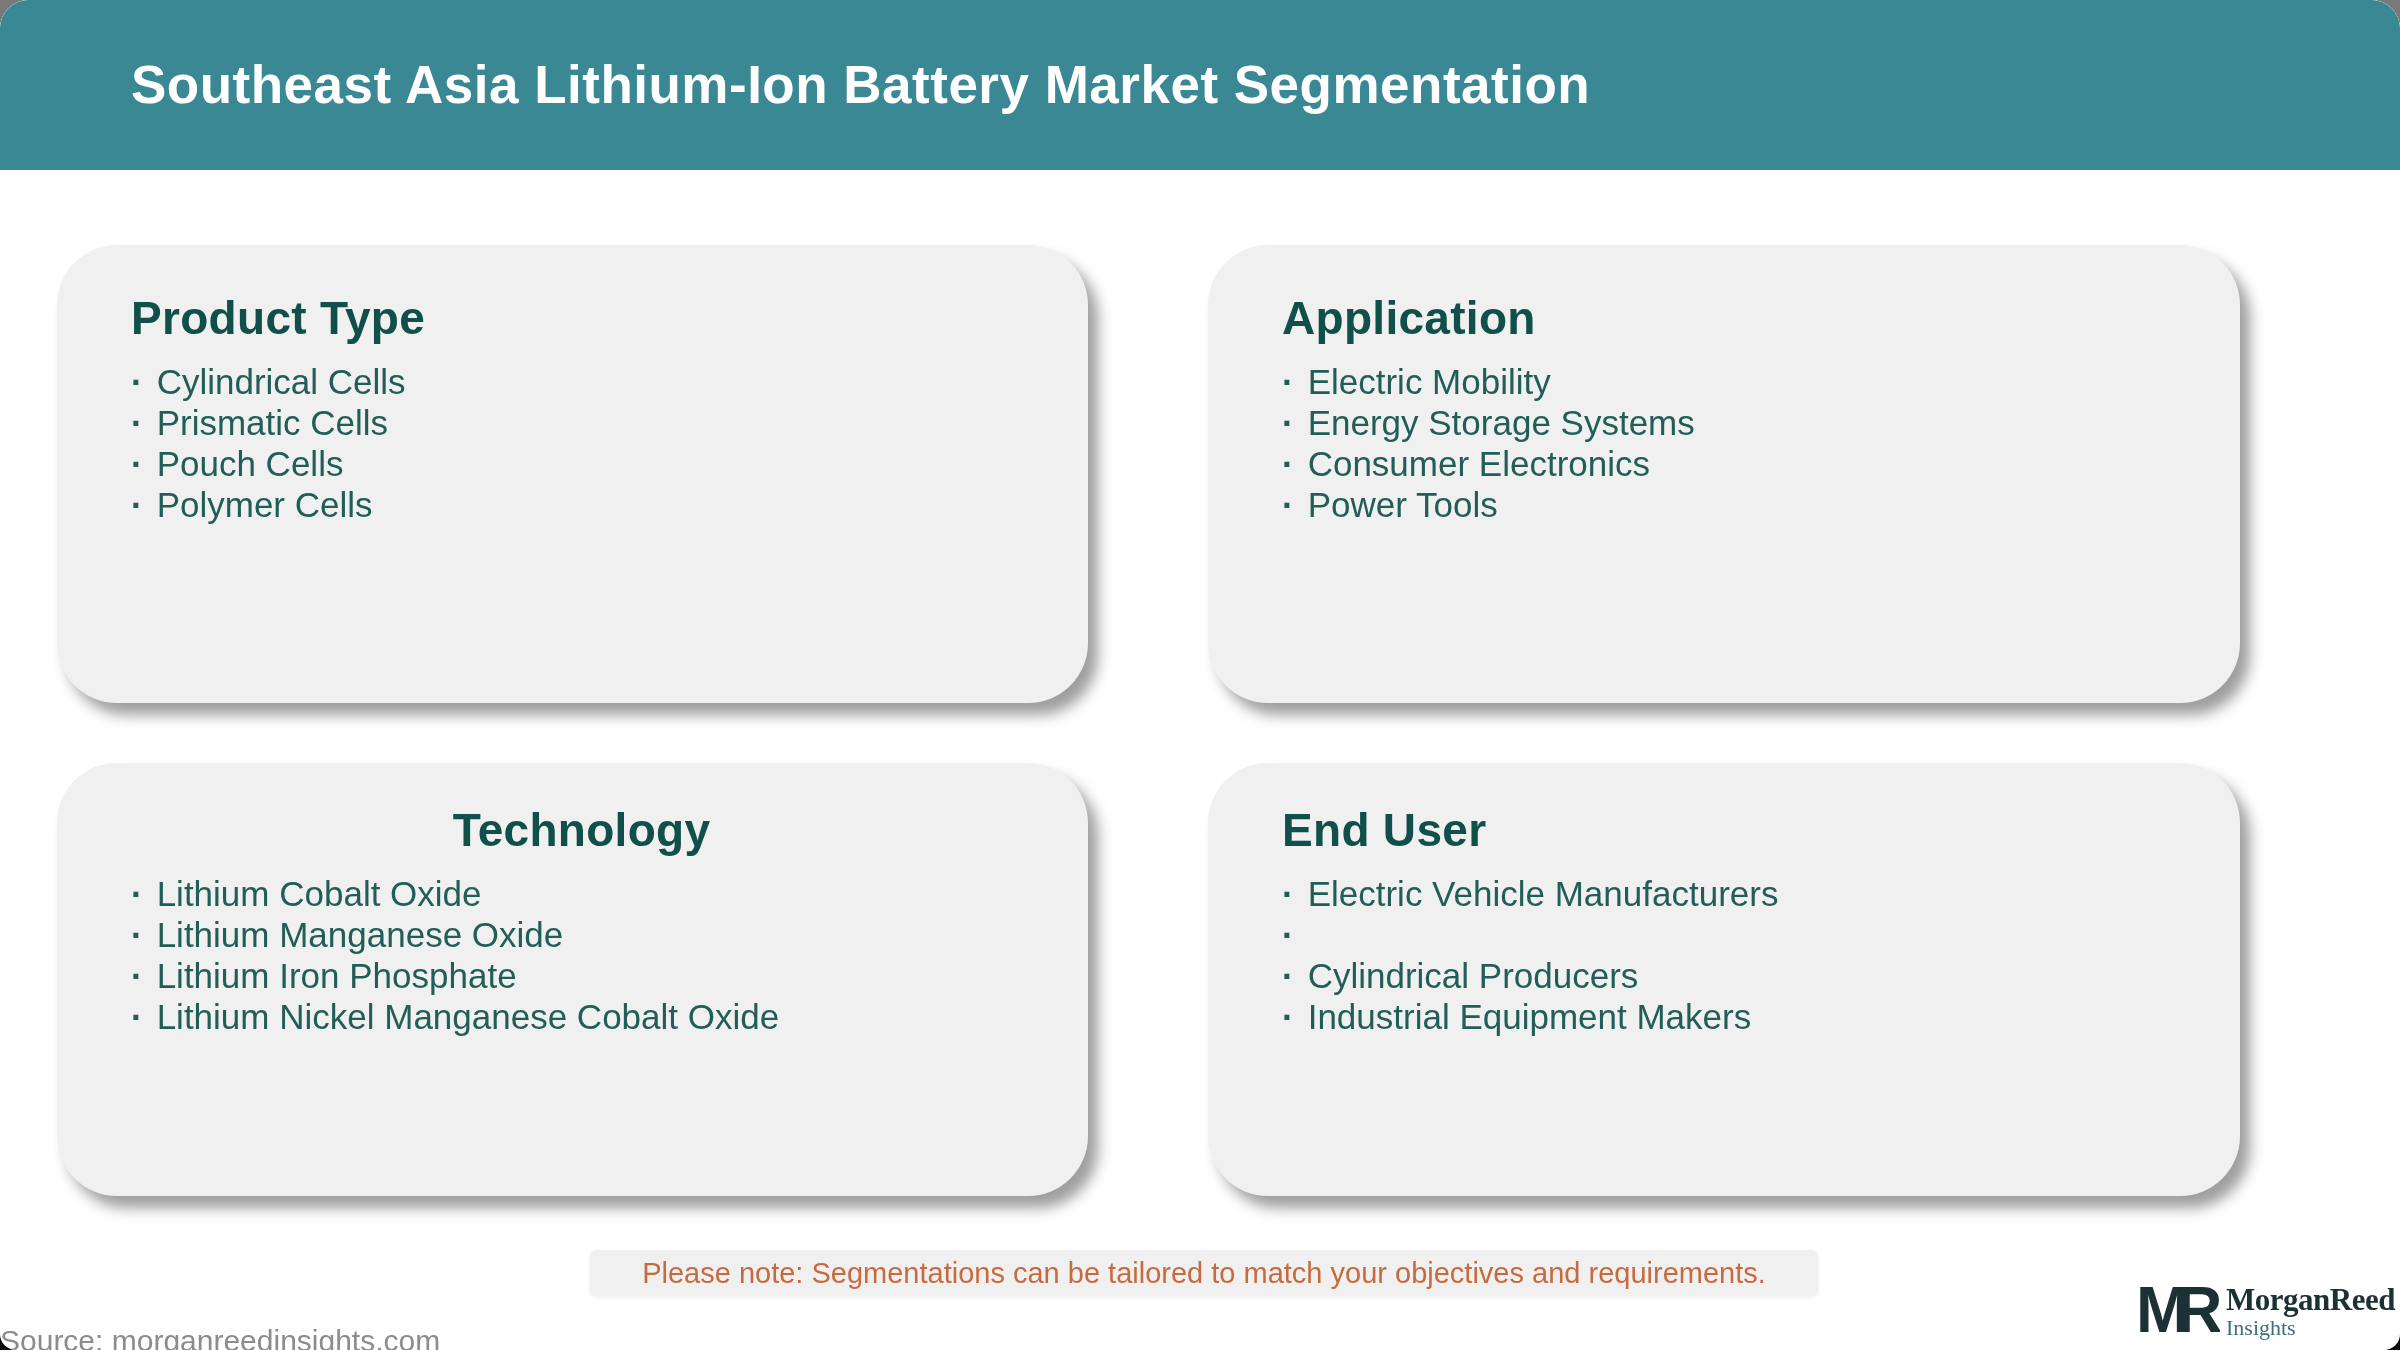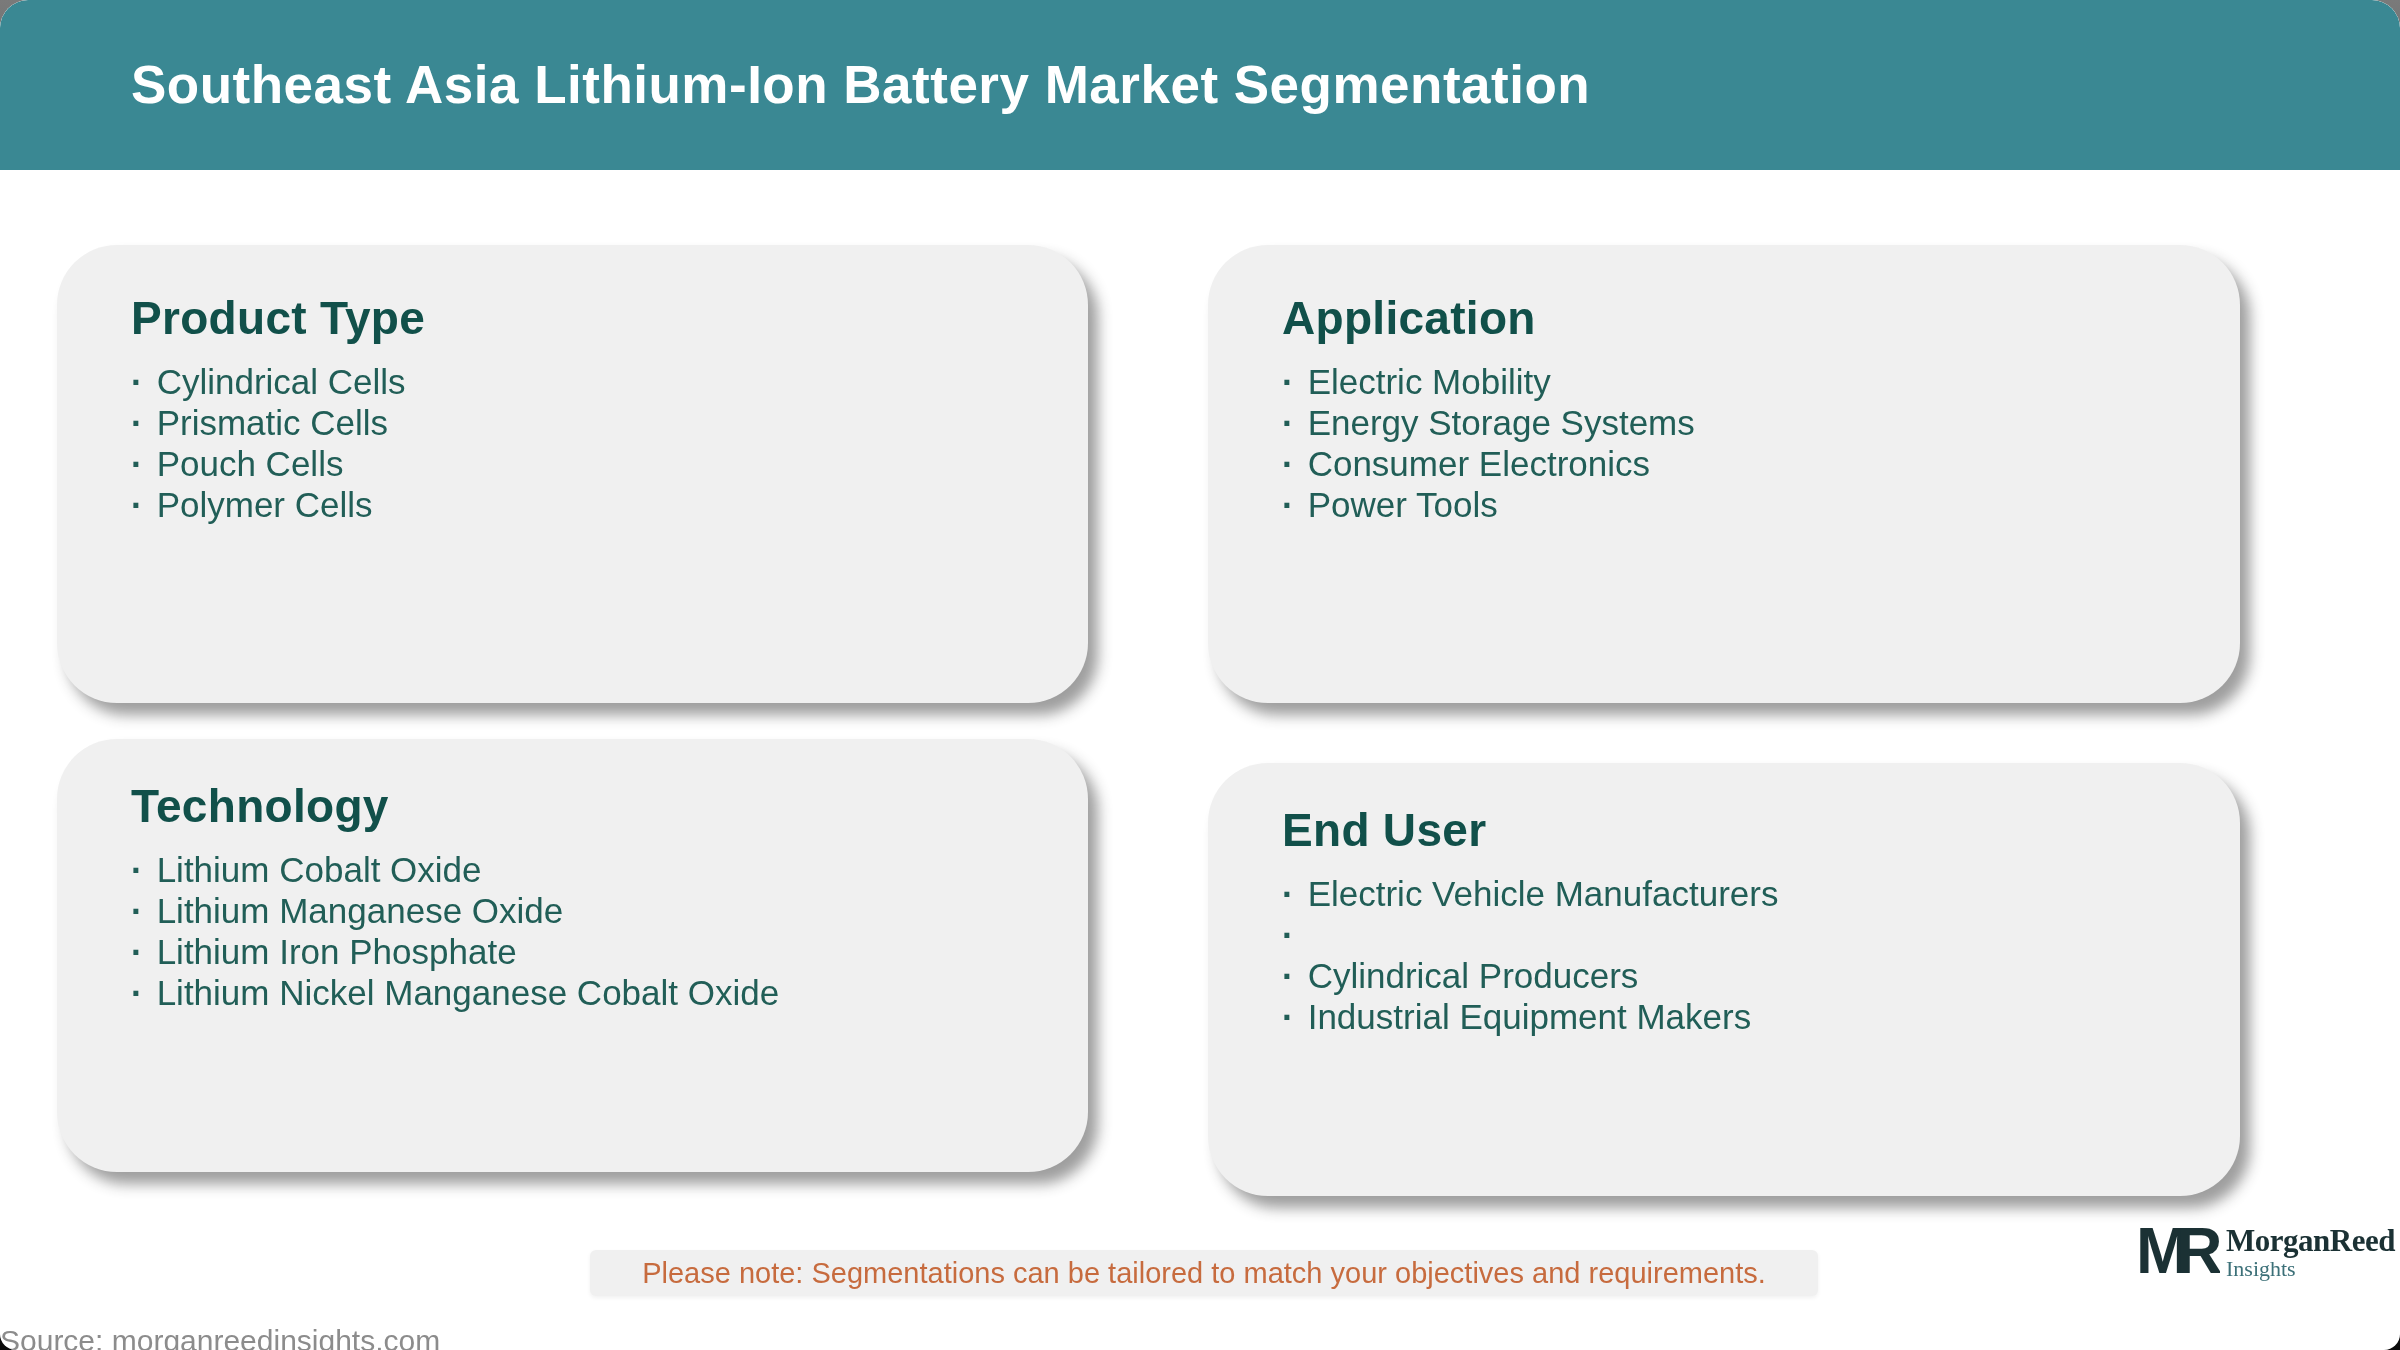--- a/index.html
+++ b/index.html
@@ -38,21 +38,21 @@
   }
   .card{
     position:absolute;
     background:var(--card-bg);
     border-radius:60px;
     box-shadow:10px 12px 14px rgba(40,40,40,.45);
     padding:46px 56px 0 74px;
   }
   .card-product   {left:57px;   top:245px; width:1031px; height:458px;}
   .card-application{left:1208px; top:245px; width:1032px; height:458px;}
-  .card-technology{left:57px;   top:739px; width:1031px; height:433px; padding-top:40px;}
+  .card-technology{left:57px;   top:763px; width:1031px; height:433px; padding-top:40px;text-align:center;}
   .card-enduser   {left:1208px; top:763px; width:1032px; height:433px; padding-top:40px;}
   .card h2{
     color:var(--heading); font-size:46px; font-weight:bold;
     margin-bottom:16px; letter-spacing:.3px;
   }
   .card ul{list-style:none;}
   .card li{
     color:var(--item); font-size:35px; line-height:41px;
     display:flex; align-items:baseline; white-space:nowrap;
   }
@@ -65,21 +65,21 @@
     background:var(--note-bg); border-radius:6px;
     text-align:center; line-height:46px;
     box-shadow:0 2px 4px rgba(0,0,0,.06);
   }
   .note-bar span{color:var(--note-text); font-size:29px;}
   .source-line{
     position:absolute; left:0; top:1303px; width:2300px;
     color:var(--source-text); font-size:30px;margin-top:21px;
   }
   .logo{
-    position:absolute; left:2138px; top:1221px; width:240px; height:62px;
+    position:absolute; left:2138px; top:1280px; width:240px; height:62px;
     display:flex; align-items:center;justify-content:space-between;
   }
   .logo-monogram{width:82px; height:60px; flex:0 0 auto;}
   .logo-textblock{
     margin-left:6px; font-family:"Liberation Serif", serif; line-height:1;
   }
   .logo-name{
     font-size:31px; font-weight:bold; color:var(--logo-dark); letter-spacing:-.5px;
     white-space:nowrap;
   }

